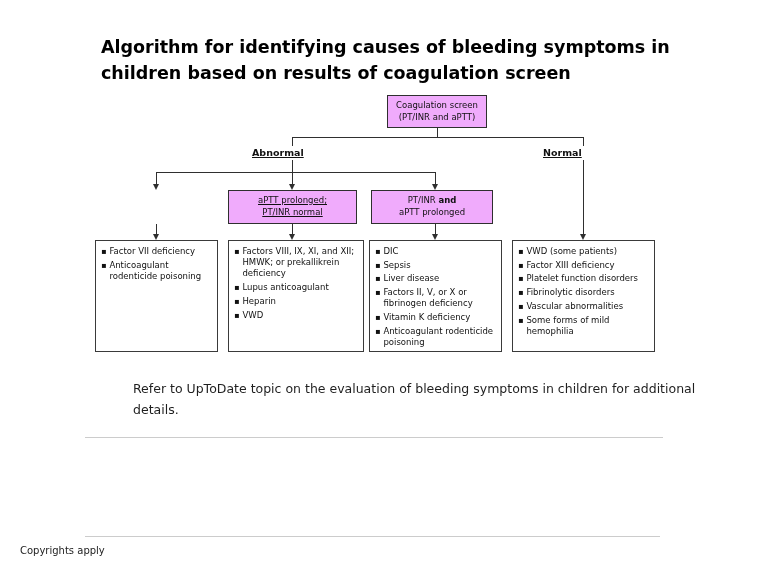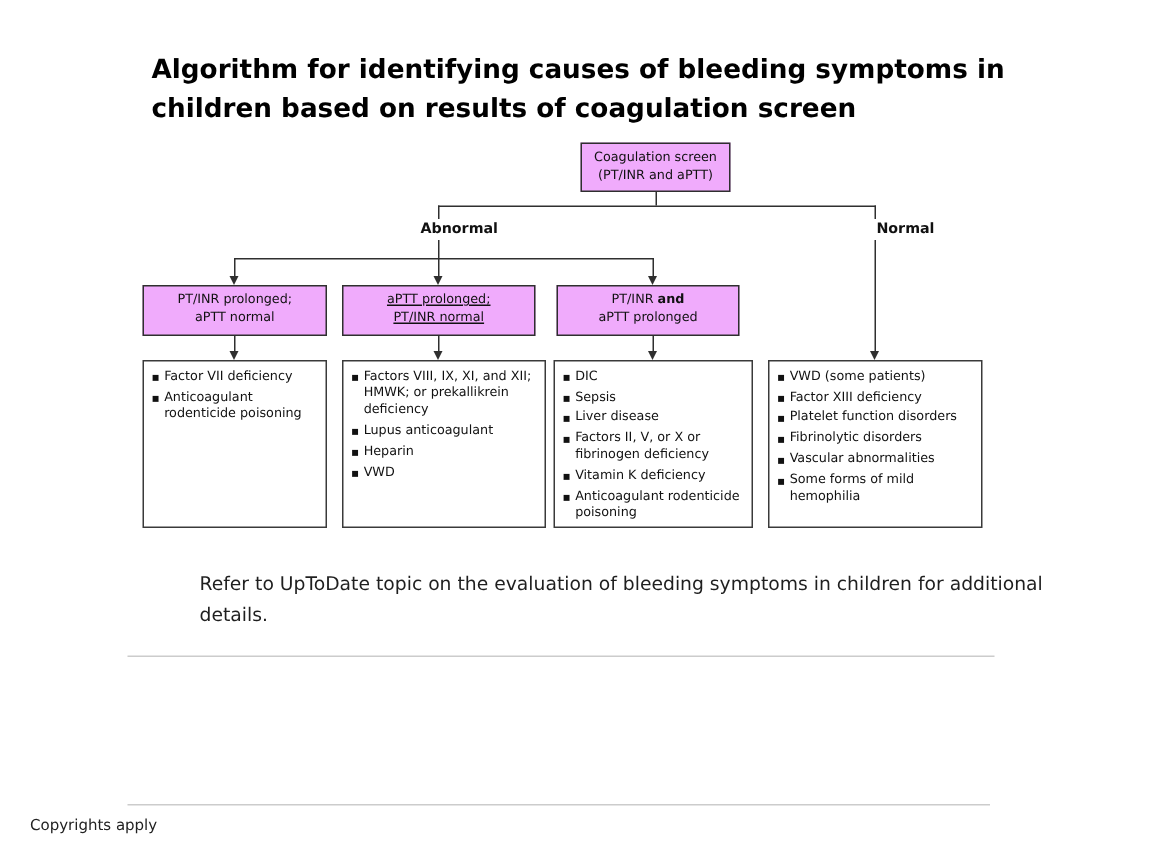--- a/index.html
+++ b/index.html
@@ -15,21 +15,21 @@
   .outbox{position:absolute;box-sizing:border-box;border:1px solid #3a3a3a;background:#fff;
           padding:5px 3px 5px 5px;font-size:8.5px;line-height:1.32;color:#111;}
   .li{display:flex;gap:3px;margin-bottom:2.5px;}
   .bullet{flex:0 0 auto;font-size:8px;line-height:1.4;}
   .litext{flex:1 1 auto;}
   
   .vline{position:absolute;width:1px;background:#2f2f2f;}
   .hline{position:absolute;height:1px;background:#2f2f2f;}
   .arrow{position:absolute;width:0;height:0;border-left:3.5px solid transparent;
          border-right:3.5px solid transparent;border-top:6px solid #2f2f2f;}
-  .blabel{position:absolute;width:80px;text-align:right;font-size:9.5px;font-weight:bold;color:#111;}
+  .blabel{position:absolute;width:80px;text-align:left;font-size:9.5px;font-weight:bold;color:#111;text-decoration:underline;}
   .b{font-weight:bold;}
   
   .note{position:absolute;left:85px;width:580px;font-size:12.5px;line-height:1.7;color:#1f1f1f;}
   .divider{position:absolute;left:85px;height:1px;background:#cccccc;}
   .logo{position:absolute;left:527px;top:497px;font-size:31px;font-weight:bold;
         color:#97999b;letter-spacing:-0.5px;line-height:1.1;}
   .logo .reg{font-size:13px;vertical-align:super;letter-spacing:0;}
   .copyright{position:absolute;left:20px;top:545px;font-size:10px;color:#222;}
 </style>
 </head>
@@ -56,24 +56,20 @@
   <div class="blabel" style="left:543px;top:147px;">Normal</div>
 
   <div class="vline" style="left:292px;top:160px;height:24px;"></div>
   <div class="hline" style="left:156px;top:172px;width:280px;"></div>
   <div class="vline" style="left:156px;top:172px;height:12px;"></div>
   <div class="vline" style="left:435px;top:172px;height:12px;"></div>
   <div class="arrow" style="left:152.5px;top:184px;"></div>
   <div class="arrow" style="left:288.5px;top:184px;"></div>
   <div class="arrow" style="left:431.5px;top:184px;"></div>
 
-  <div class="box" style="left:95px;top:190px;width:123px;height:34px;">
-    <div>PT/INR prolonged;</div>
-    <div>aPTT normal</div>
-  </div>
   <div class="box" style="left:228px;top:190px;width:129px;height:34px;text-decoration:underline;">
     <div>aPTT prolonged;</div>
     <div>PT/INR normal</div>
   </div>
   <div class="box" style="left:371px;top:190px;width:122px;height:34px;">
     <div><span>PT/INR </span><span class="b">and</span></div>
     <div>aPTT prolonged</div>
   </div>
 
   <div class="vline" style="left:156px;top:224px;height:10px;"></div>

